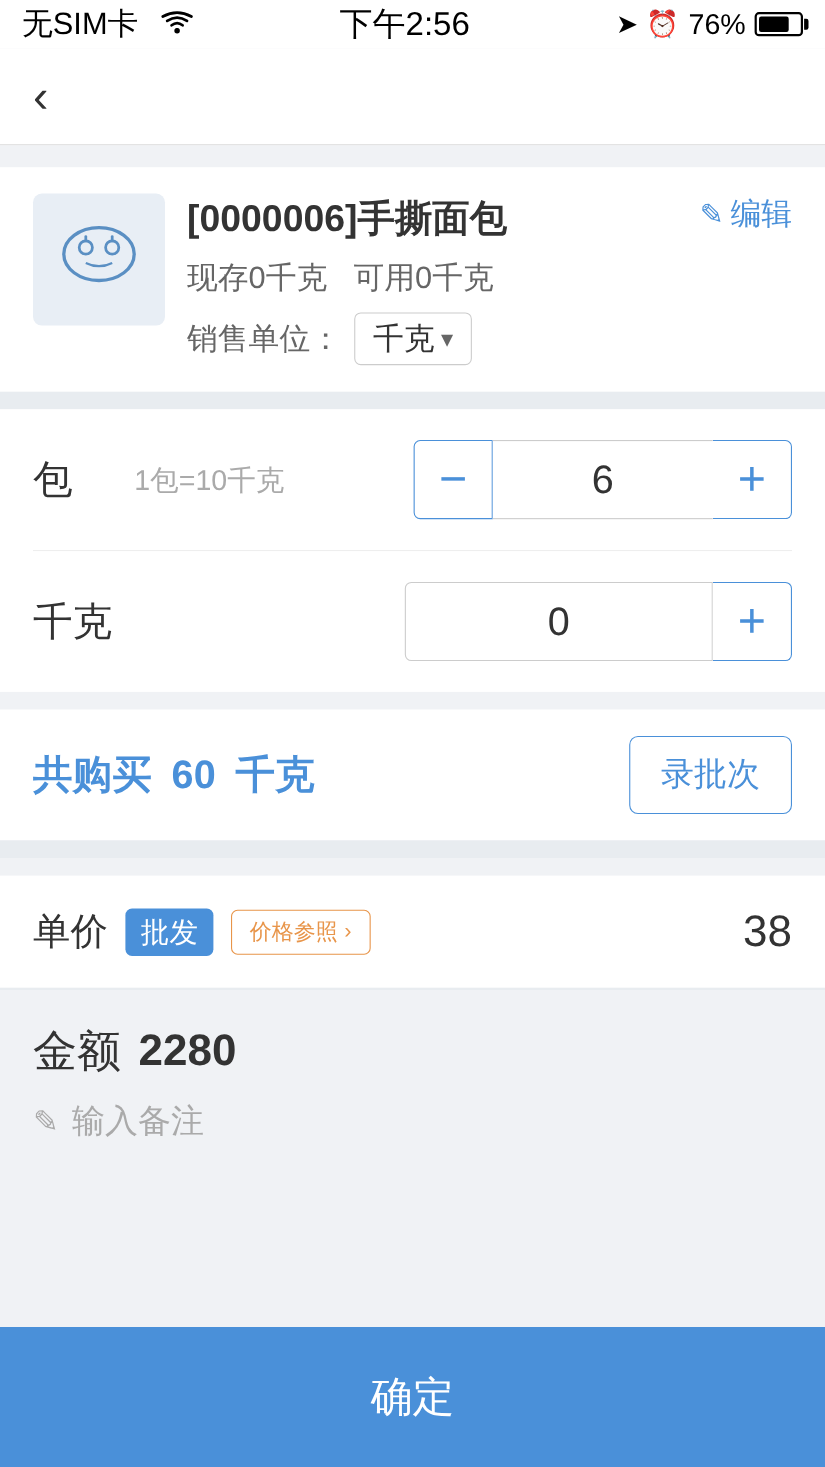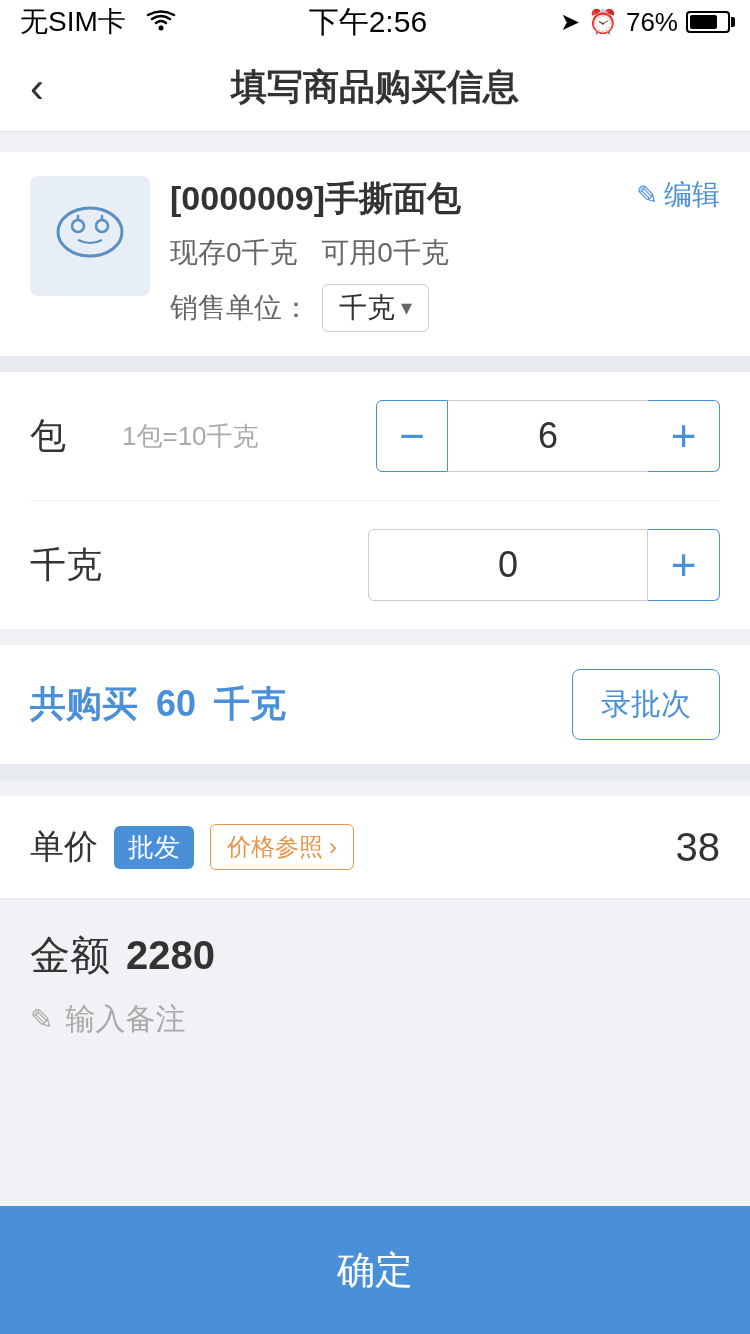--- a/index.html
+++ b/index.html
@@ -256,21 +256,21 @@
       background: #4a90d9;
       color: #fff;
       border-radius: 6px;
       padding: 4px 14px;
       font-size: 26px;
     }
     .price-ref-btn {
       border: 1px solid #e8954a;
       border-radius: 6px;
       padding: 6px 16px;
-      font-size: 24px;
+      font-size: 20px;
       color: #e8954a;
       display: flex;
       align-items: center;
       gap: 6px;
       cursor: pointer;
     }
     .price-value {
       margin-left: auto;
       font-size: 40px;
       color: #333;
@@ -349,40 +349,39 @@
     <span style="font-size:24px;">⏰</span>
     <span>76%</span>
     <span class="battery">
       <span class="battery-fill"></span>
     </span>
   </div>
 </div>
 
 <div class="nav-bar">
   <div class="nav-back">‹</div>
-  <div class="nav-title">填写商品购买信息</div>
 </div>
 
 <div class="main-bg">
 
   <div class="product-card">
     <div class="product-image">
       <span class="product-logo">
         <svg width="80" height="60" viewBox="0 0 80 60">
           <ellipse cx="40" cy="30" rx="32" ry="24" fill="none" stroke="#5a8fc3" stroke-width="3"></ellipse>
           <circle cx="28" cy="24" r="6" fill="none" stroke="#5a8fc3" stroke-width="2.5"></circle>
           <circle cx="52" cy="24" r="6" fill="none" stroke="#5a8fc3" stroke-width="2.5"></circle>
           <path d="M28 38 Q40 44 52 38" stroke="#5a8fc3" stroke-width="2" fill="none"></path>
           <line x1="28" y1="18" x2="28" y2="14" stroke="#5a8fc3" stroke-width="2.5" stroke-linecap="round"></line>
           <line x1="52" y1="18" x2="52" y2="14" stroke="#5a8fc3" stroke-width="2.5" stroke-linecap="round"></line>
         </svg>
       </span>
     </div>
     <div class="product-info">
-      <div class="product-name">[0000009]手撕面包</div>
+      <div class="product-name">[0000006]手撕面包</div>
       <div class="product-stock">
         <span>现存0千克</span>
         <span style="margin-left:16px;">可用0千克</span>
       </div>
       <div class="product-unit-row">
         <span>销售单位：</span>
         <div class="unit-select">
           <span>千克</span>
           <span style="font-size:22px; color:#666;">▾</span>
         </div>

